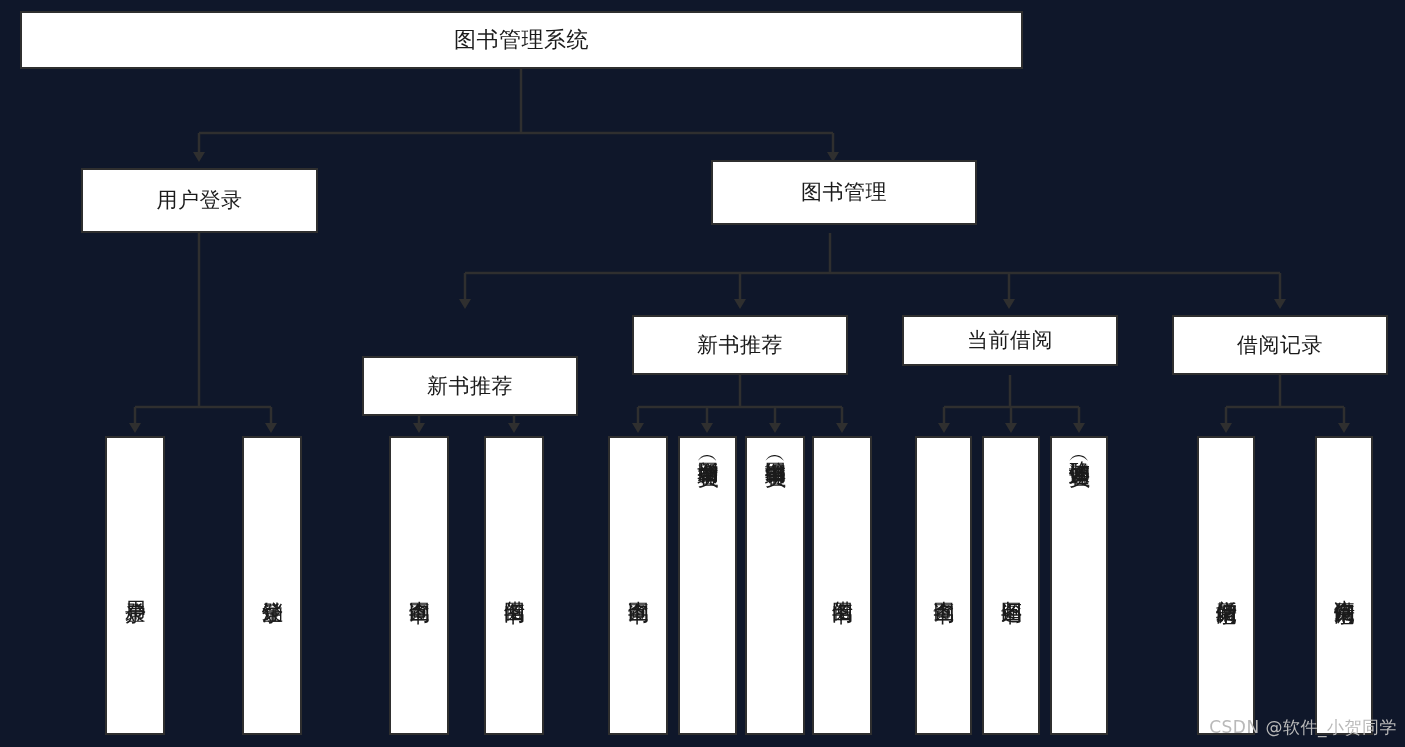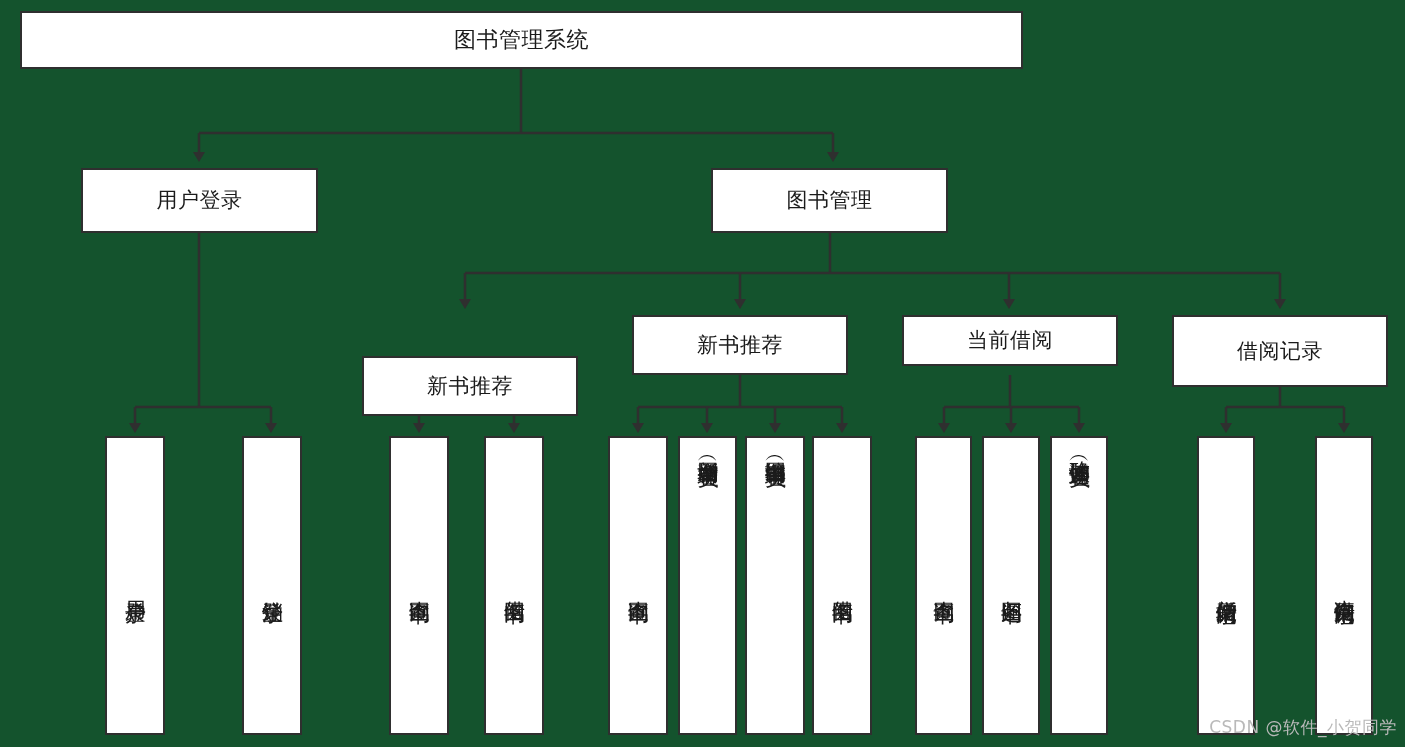--- a/index.html
+++ b/index.html
@@ -8,21 +8,21 @@
     background: #ffffff;
   }
   body {
     font-family: "DejaVu Sans", "Liberation Sans", sans-serif;
     color: #1a1a1a;
   }
   #canvas {
     position: relative;
     width: 1405px;
     height: 747px;
-    background: #14532d;
+    background: #0f172a;
     overflow: hidden;
     text-decoration: underline;
   }
   #svg-layer {
     position: absolute;
     left: 0;
     top: 0;
     width: 1405px;
     height: 747px;
   }
@@ -132,34 +132,34 @@
     </g>
   </svg>
 
   <div class="node root" style="left:20px; top:11px; width:1003px; height:58px;">
     <span class="node-label">图书管理系统</span>
   </div>
 
   <div class="node" style="left:81px; top:168px; width:237px; height:65px;">
     <span class="node-label">用户登录</span>
   </div>
-  <div class="node" style="left:711px; top:168px; width:237px; height:65px;justify-content:center;">
+  <div class="node" style="left:711px; top:160px; width:266px; height:65px;justify-content:center;">
     <span class="node-label">图书管理</span>
   </div>
 
   <div class="node" style="left:362px; top:315px; width:216px; height:60px;margin-top:41px;">
     <span class="node-label">新书推荐</span>
   </div>
   <div class="node" style="left:632px; top:315px; width:216px; height:60px;">
     <span class="node-label">新书推荐</span>
   </div>
   <div class="node" style="left:902px; top:315px; width:216px; height:51px;">
     <span class="node-label">当前借阅</span>
   </div>
-  <div class="node" style="left:1172px; top:315px; width:216px; height:72px;align-items:center;">
+  <div class="node" style="left:1172px; top:315px; width:216px; height:60px;align-items:center;">
     <span class="node-label">借阅记录</span>
   </div>
 
   <div class="node leaf center" style="left:105px; top:436px; width:60px; height:299px;">
     <span class="node-label">用户登录</span>
   </div>
   <div class="node leaf center" style="left:242px; top:436px; width:60px; height:299px;">
     <span class="node-label">注销登录</span>
   </div>
 

